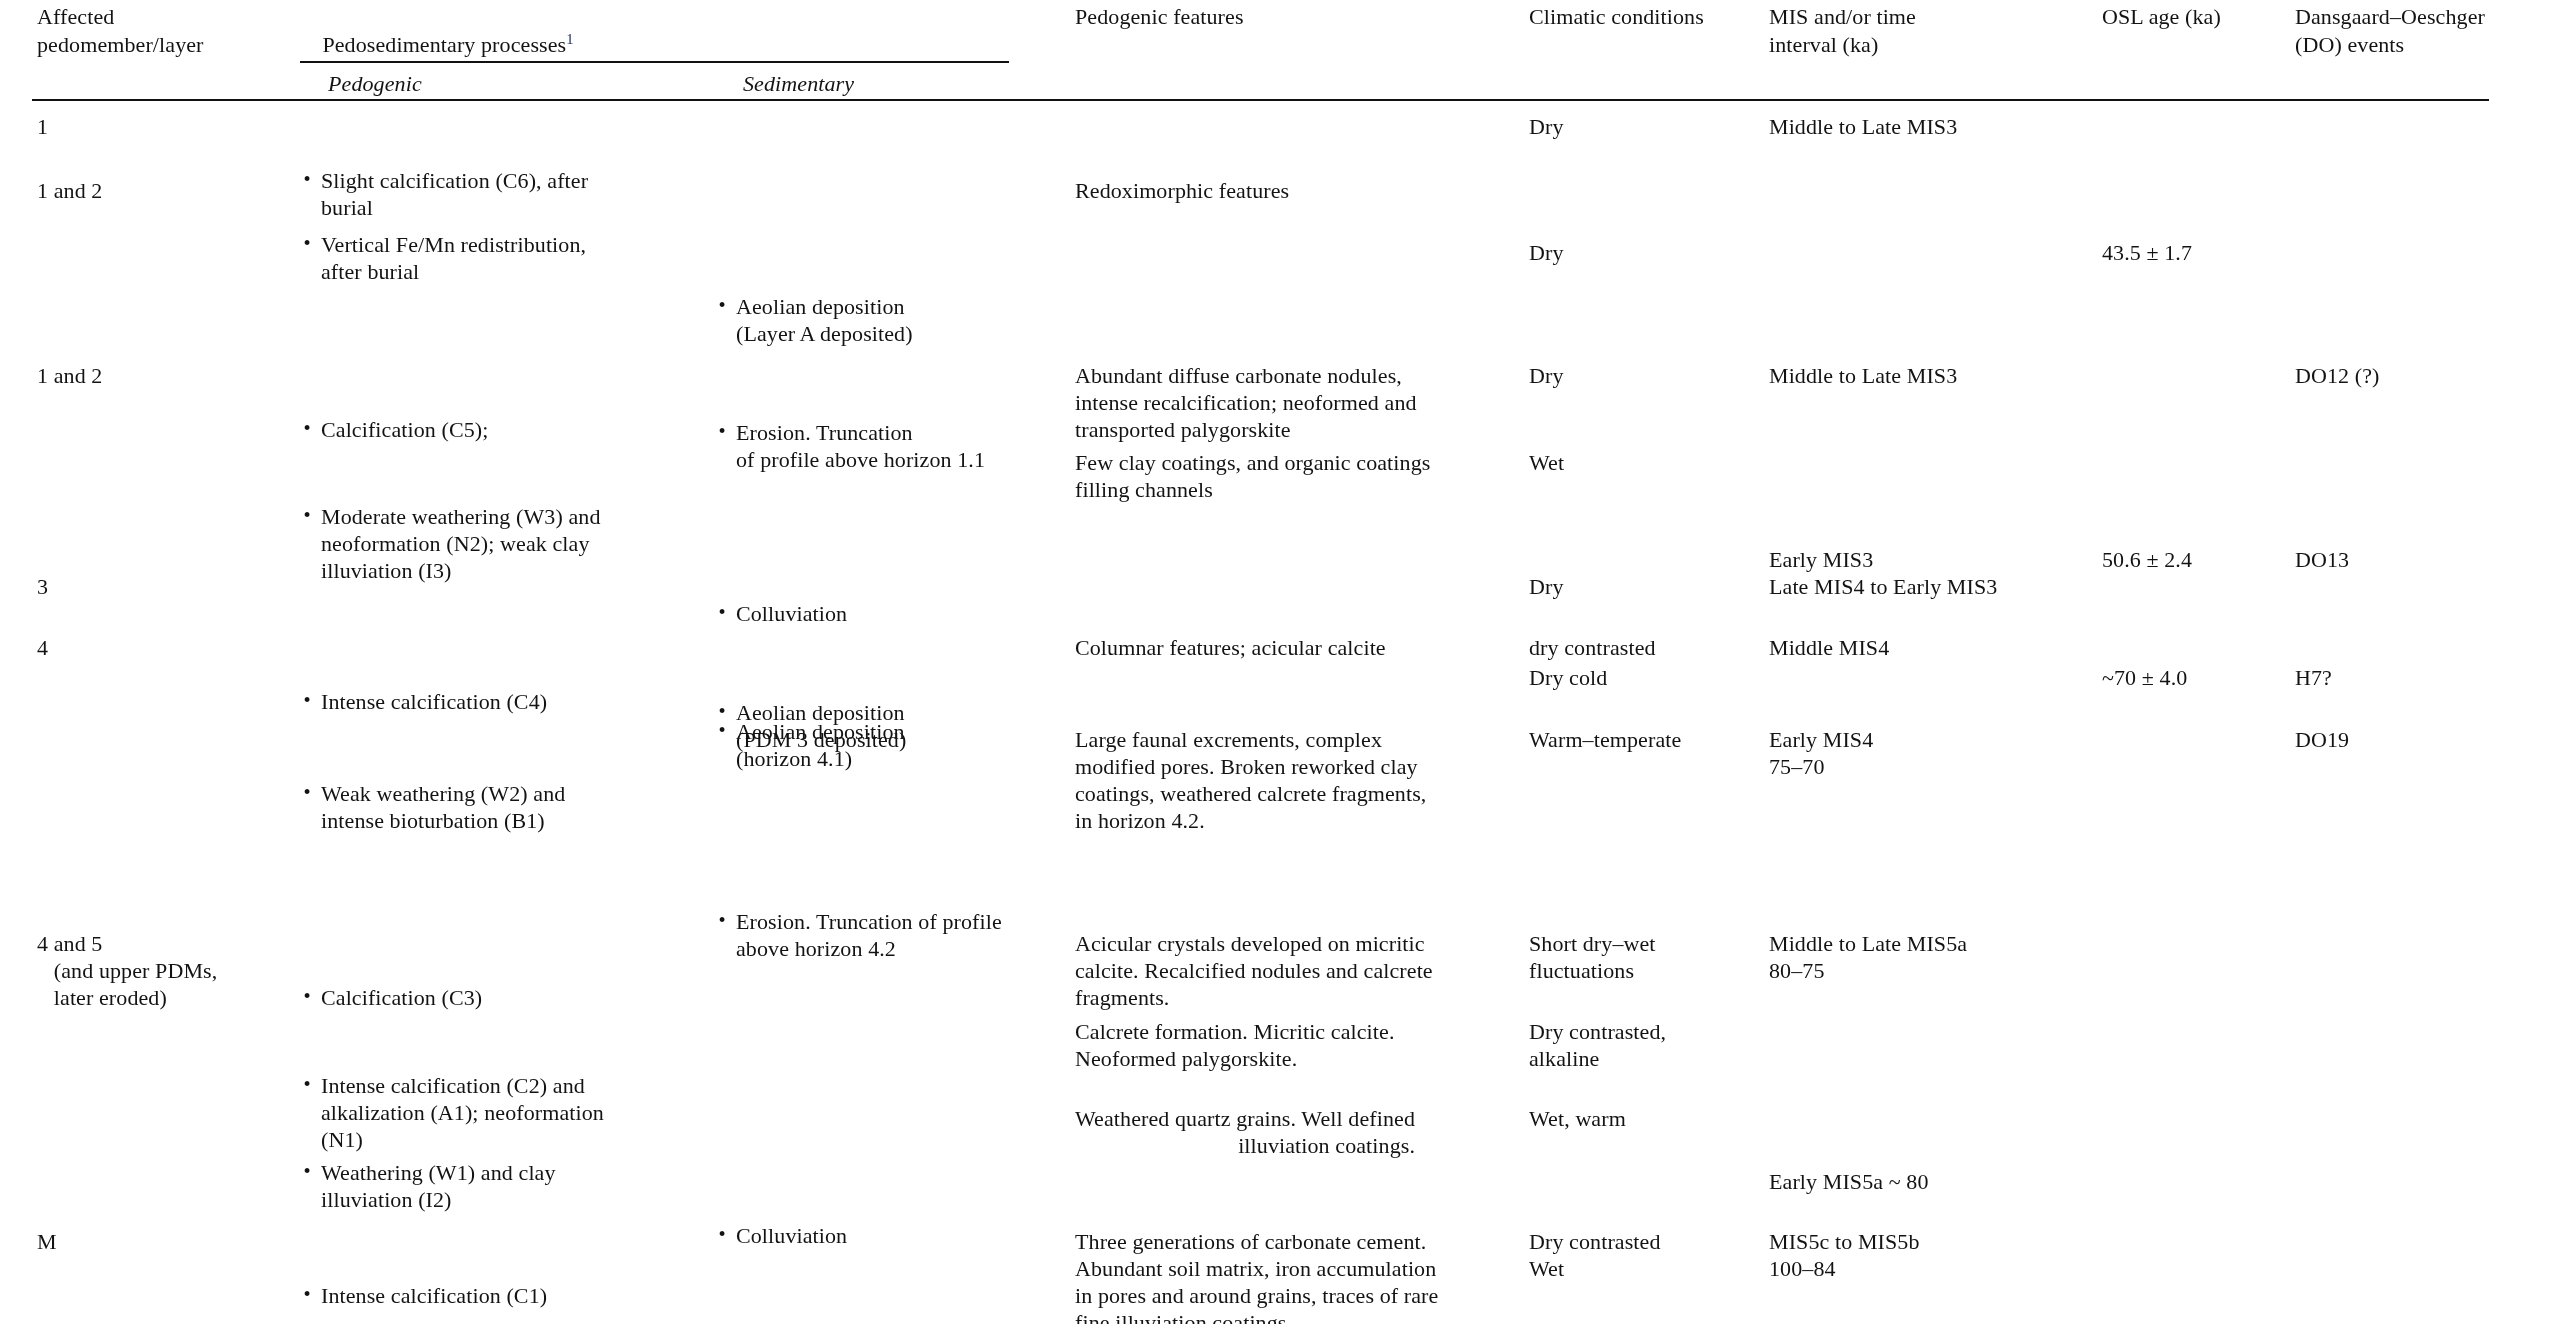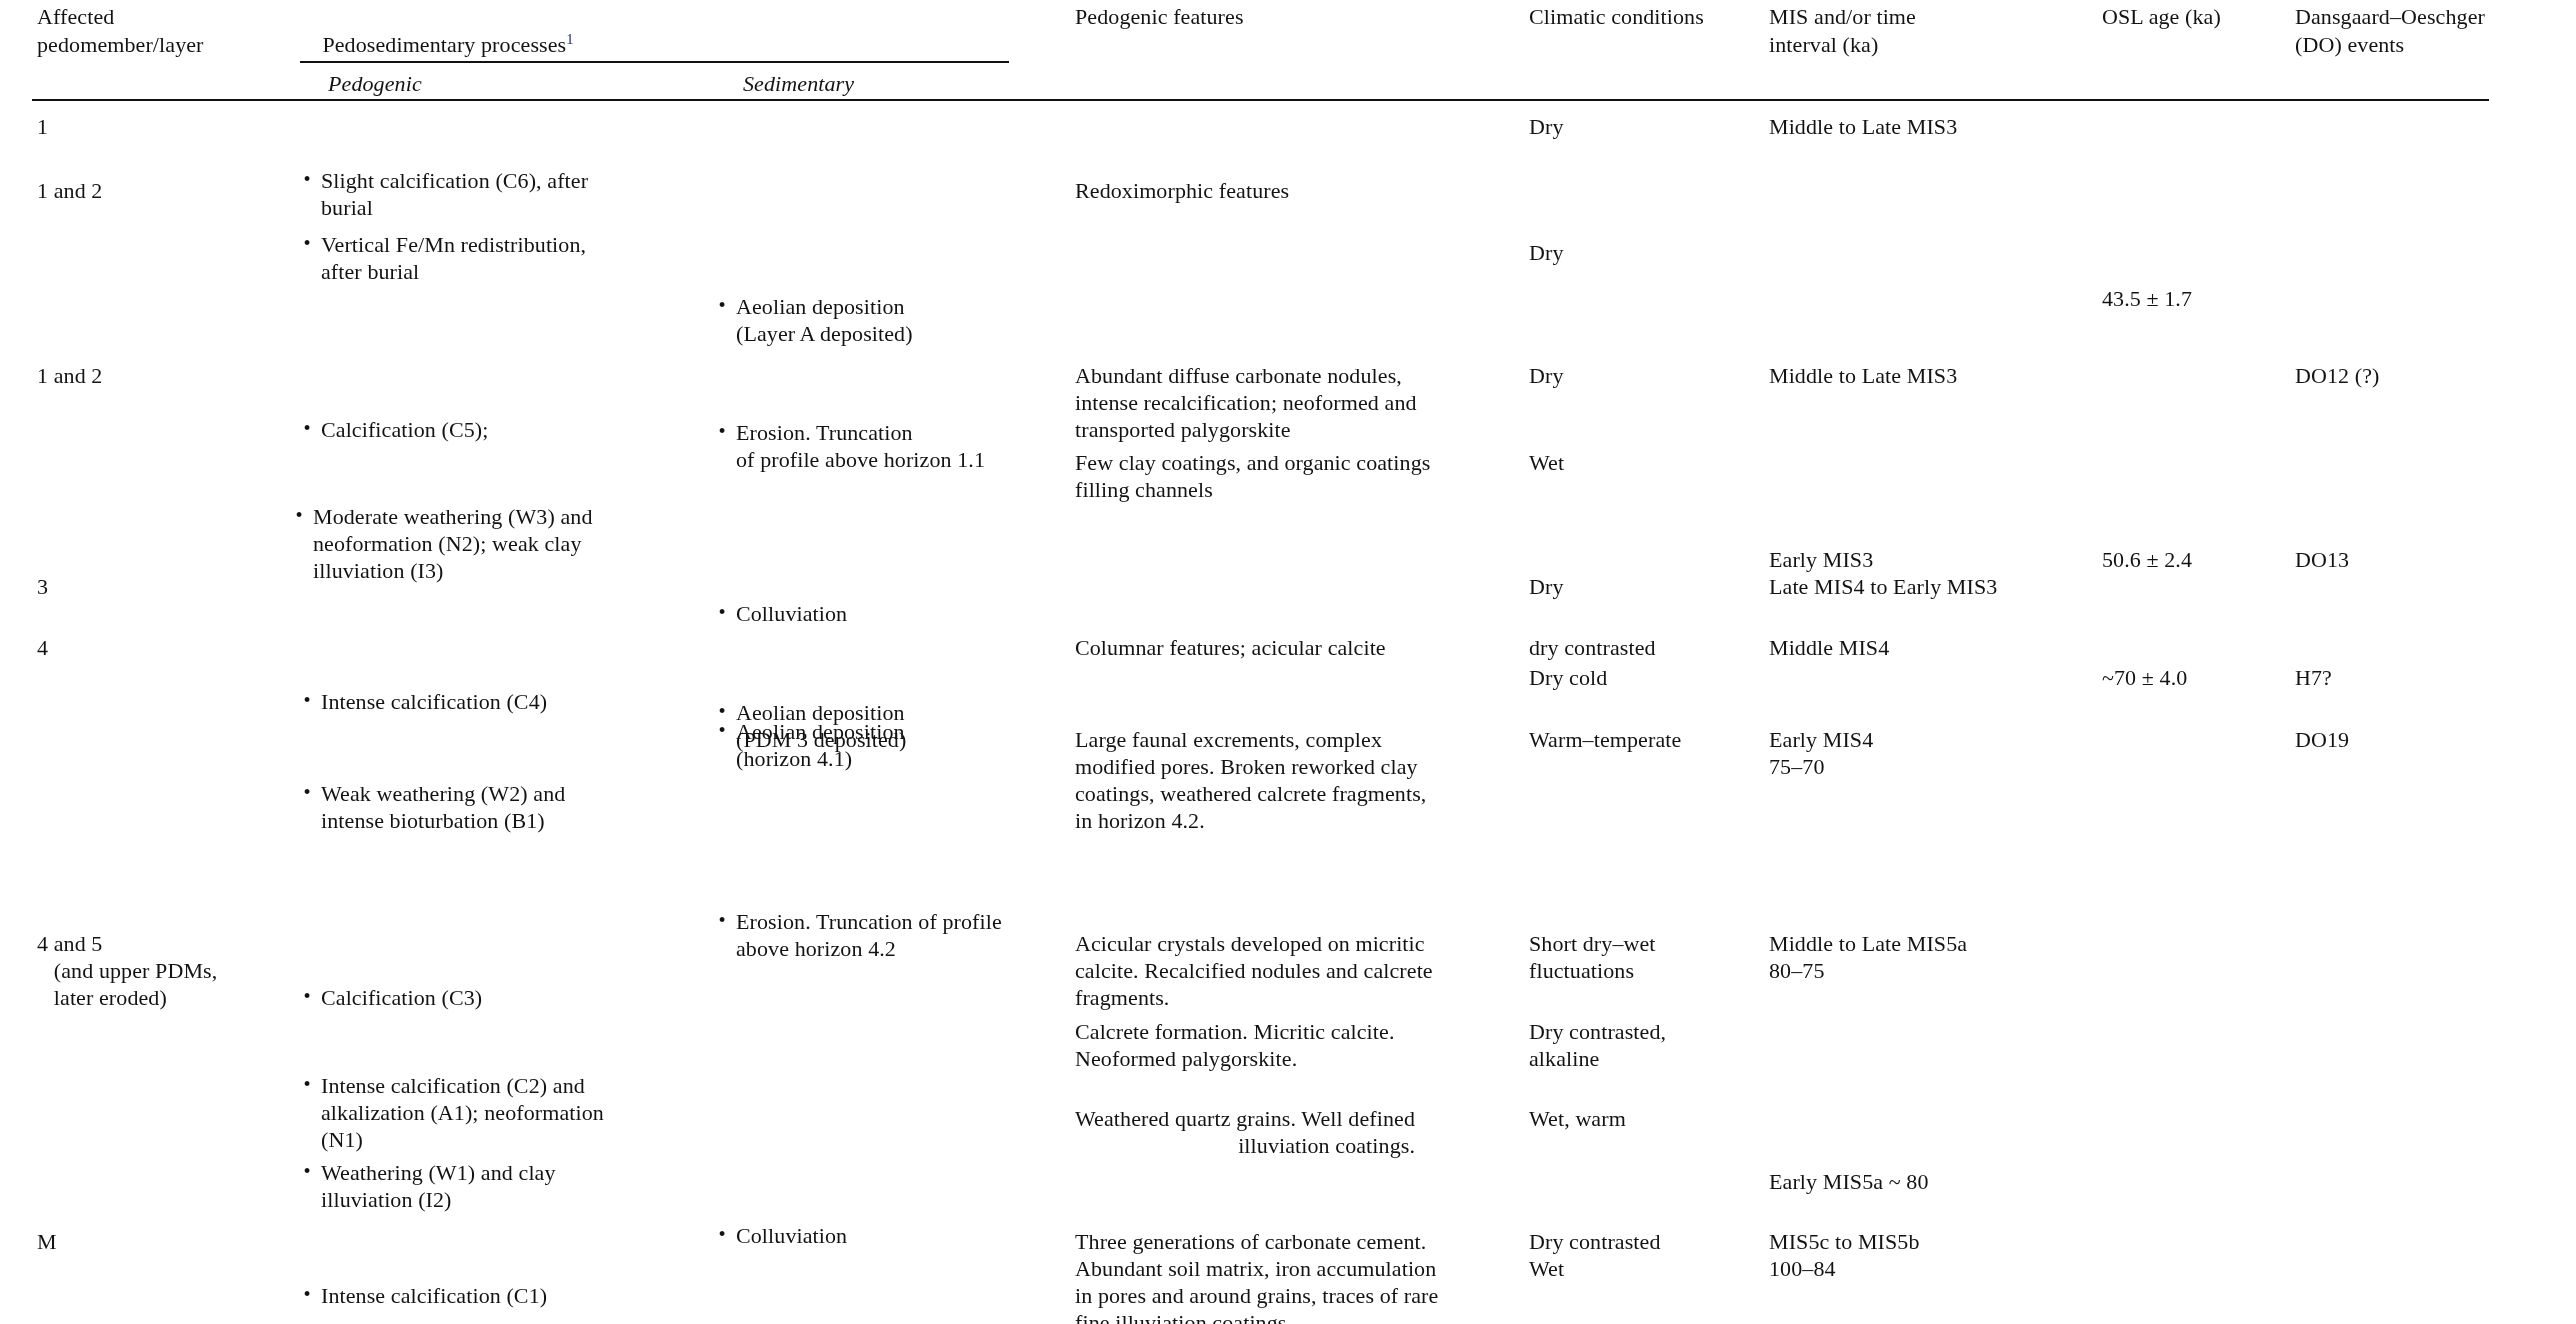--- a/index.html
+++ b/index.html
@@ -87,34 +87,34 @@
   </ul>
   <div class="cell" style="left:1075px; top:177px;">Redoximorphic features</div>
 
   <ul class="bl cell" style="left:715px; top:239px; width:358px;">
     <li>Aeolian deposition
 (Layer A deposited)</li>
     <li>Erosion. Truncation
 of profile above horizon 1.1</li>
   </ul>
   <div class="cell" style="left:1529px; top:239px;">Dry</div>
-  <div class="cell" style="left:2102px; top:239px;margin-top:46px;">43.5 ± 1.7</div>
+  <div class="cell" style="left:2102px; top:239px;">43.5 ± 1.7</div>
 
   <div class="cell" style="left:37px; top:362px;">1 and 2</div>
   <ul class="bl cell" style="left:300px; top:362px; width:324px;">
     <li>Calcification (C5);</li>
   </ul>
   <div class="cell" style="left:1075px; top:362px;">Abundant diffuse carbonate nodules,
 intense recalcification; neoformed and
 transported palygorskite</div>
   <div class="cell" style="left:1529px; top:362px;">Dry</div>
   <div class="cell" style="left:1769px; top:362px;">Middle to Late MIS3</div>
   <div class="cell" style="left:2295px; top:362px;">DO12 (?)</div>
 
-  <ul class="bl cell" style="left:292px; top:449px; width:332px;">
+  <ul class="bl cell" style="left:300px; top:449px; width:332px;">
     <li>Moderate weathering (W3) and
 neoformation (N2); weak clay
 illuviation (I3)</li>
   </ul>
   <div class="cell" style="left:1075px; top:449px;">Few clay coatings, and organic coatings
 filling channels</div>
   <div class="cell" style="left:1529px; top:449px;">Wet</div>
 
   <div class="cell" style="left:37px; top:573px;">3</div>
   <ul class="bl cell" style="left:715px; top:546px; width:358px;">

